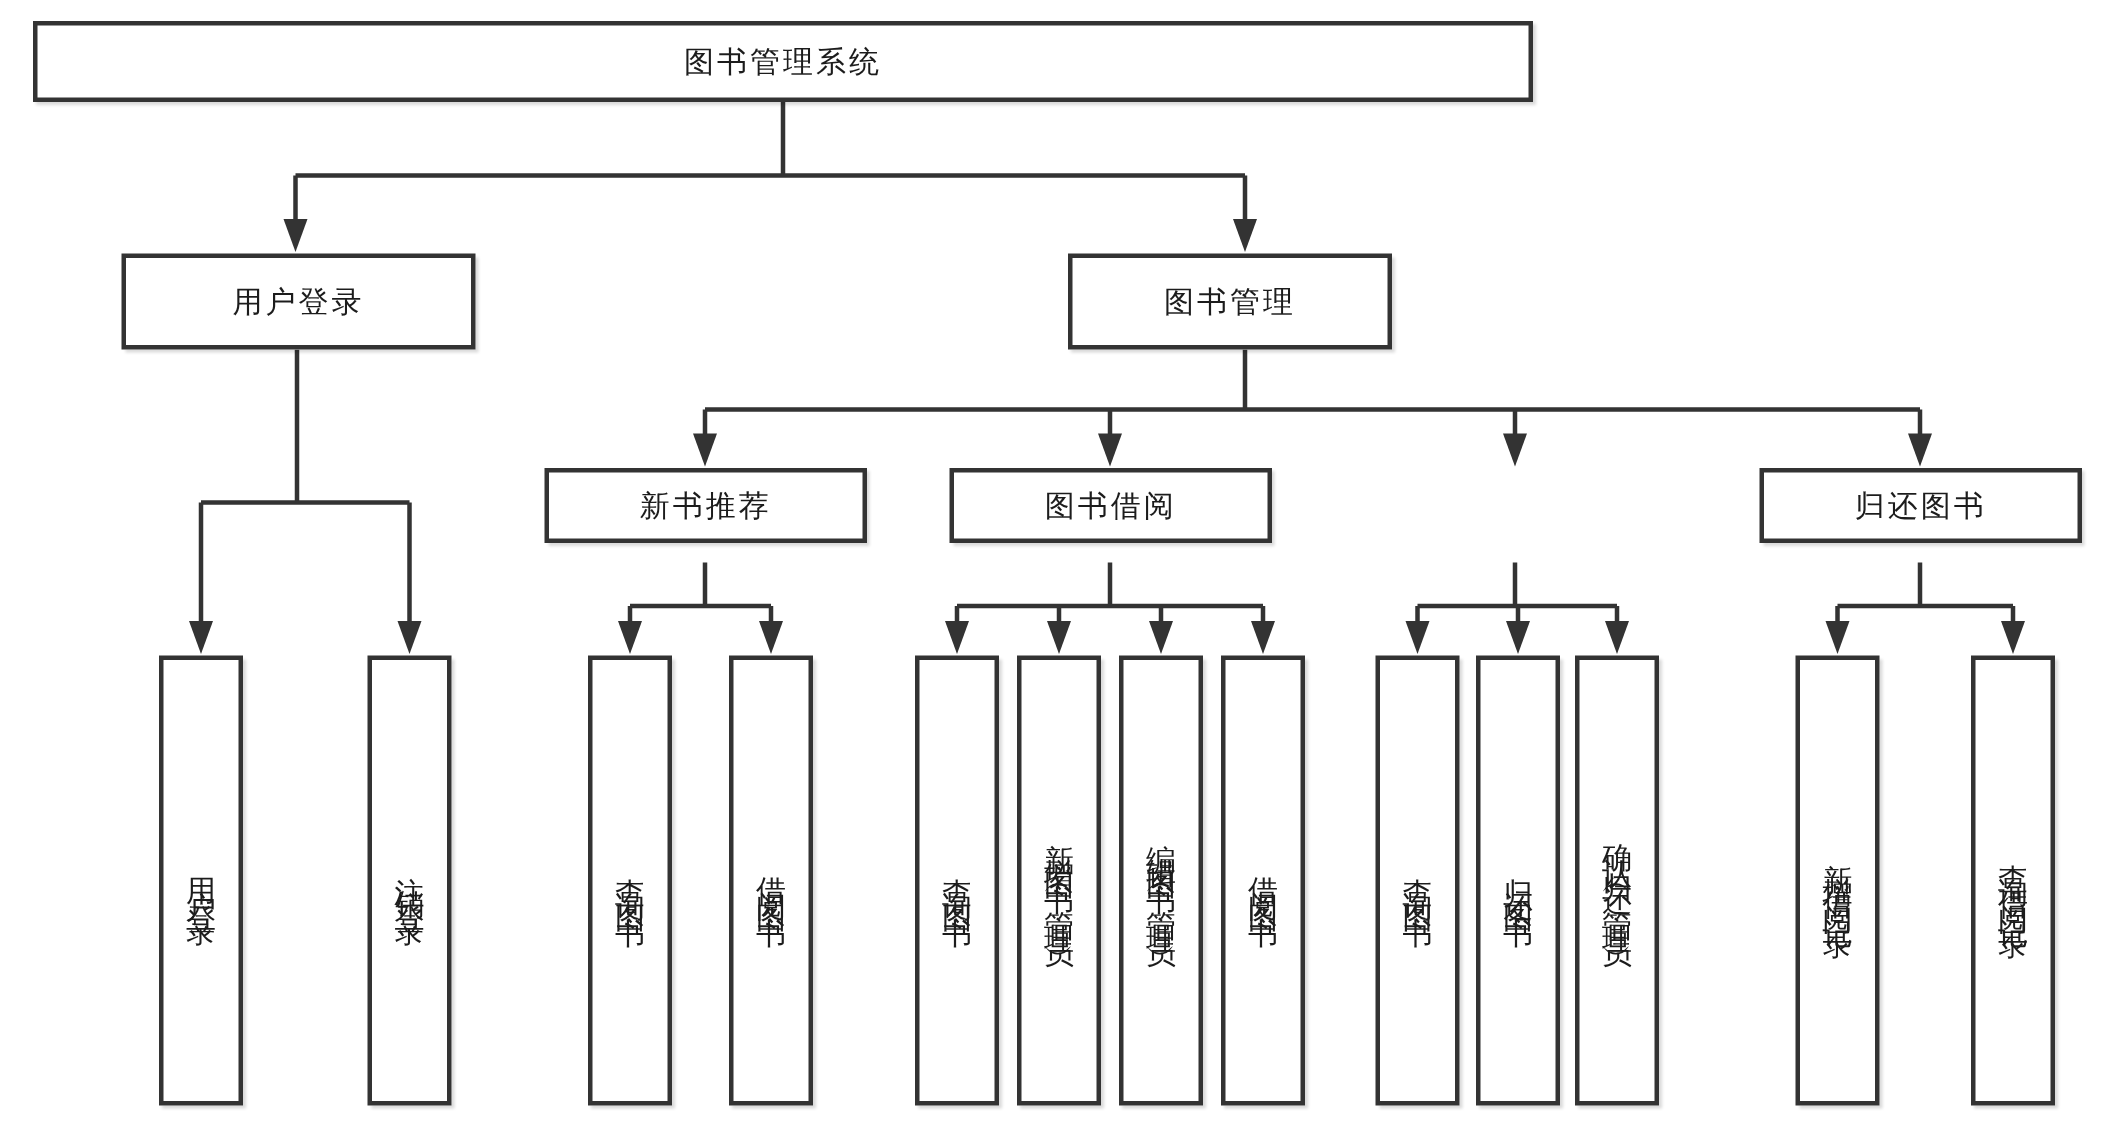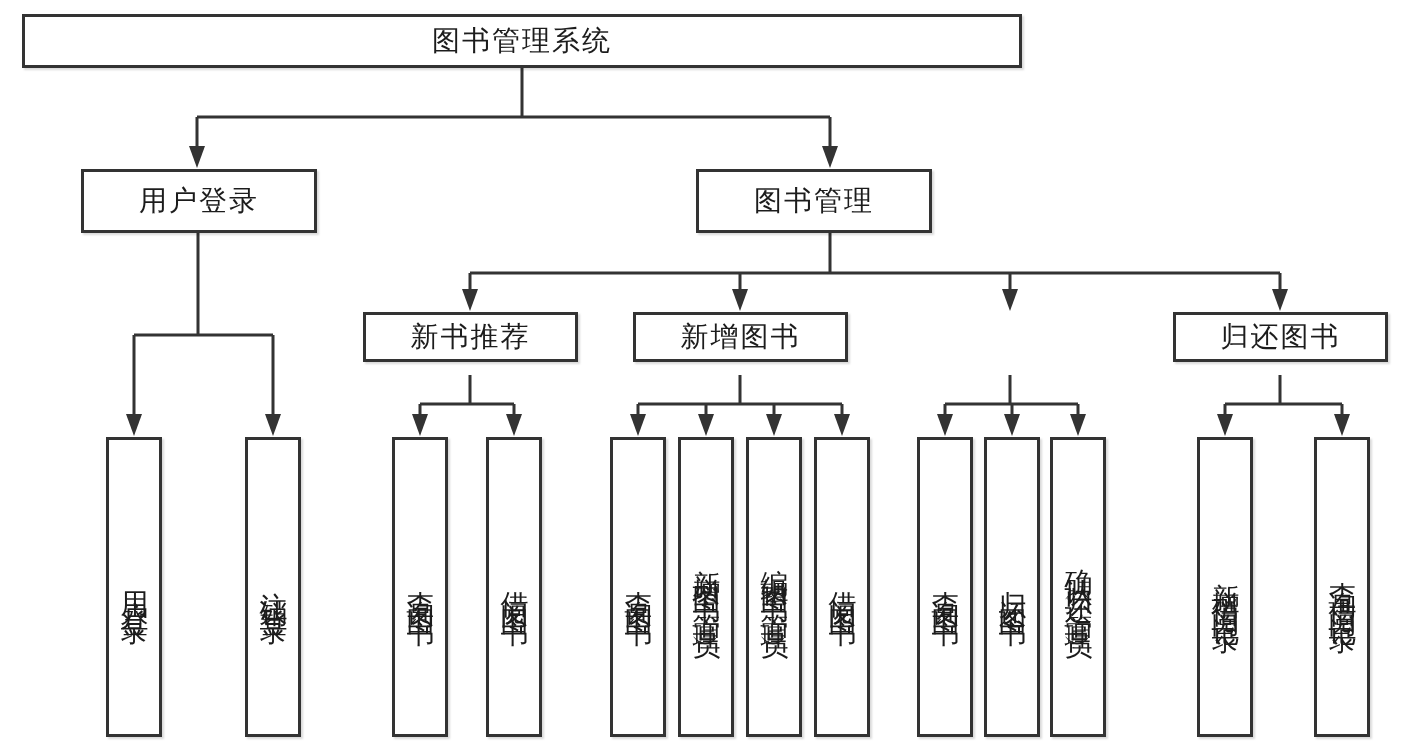--- a/index.html
+++ b/index.html
@@ -14,34 +14,34 @@
   .node{
     position:absolute;
     box-sizing:border-box;
     background:#ffffff;
     border:3px solid #333333;
     display:flex;align-items:center;justify-content:center;
     box-shadow:2px 2px 2px rgba(0,0,0,0.15);
   }
   .node span{
     color:#1c1c1c;
-    font-size:28px;
+    font-size:20px;
     white-space:nowrap;
   }
   .h span{letter-spacing:2px;}
   .v span{
     writing-mode:vertical-rl;
     letter-spacing:9px;
     white-space:normal;
   }
   
   .n-root{left:22px;top:14px;width:1000px;height:54px;}
   
   .n-login{left:81px;top:169px;width:236px;height:64px;}
-  .n-mgmt{left:696px;top:169px;width:236px;height:64px;}
+  .n-mgmt{left:712px;top:169px;width:216px;height:64px;}
   
   .lvl3{top:312px;width:215px;height:50px;}
   .n-recommend{left:363px;}
   .n-borrowing{left:633px;}
   .n-current{left:903px;}
   .n-records{left:1173px;}
   
   .leaf{top:437px;width:56px;height:300px;}
   .n-leaf-login{left:106px;}
   .n-leaf-logout{left:245px;}
@@ -119,21 +119,21 @@
     <span>用户登录</span>
   </div>
   <div class="node h n-mgmt">
     <span>图书管理</span>
   </div>
 
   <div class="node h lvl3 n-recommend">
     <span>新书推荐</span>
   </div>
   <div class="node h lvl3 n-borrowing">
-    <span>新增图书</span>
+    <span>图书借阅</span>
   </div>
   <div class="node h lvl3 n-records">
     <span>归还图书</span>
   </div>
 
   <div class="node v leaf n-leaf-login">
     <span>用户登录</span>
   </div>
   <div class="node v leaf n-leaf-logout">
     <span>注销登录</span>

